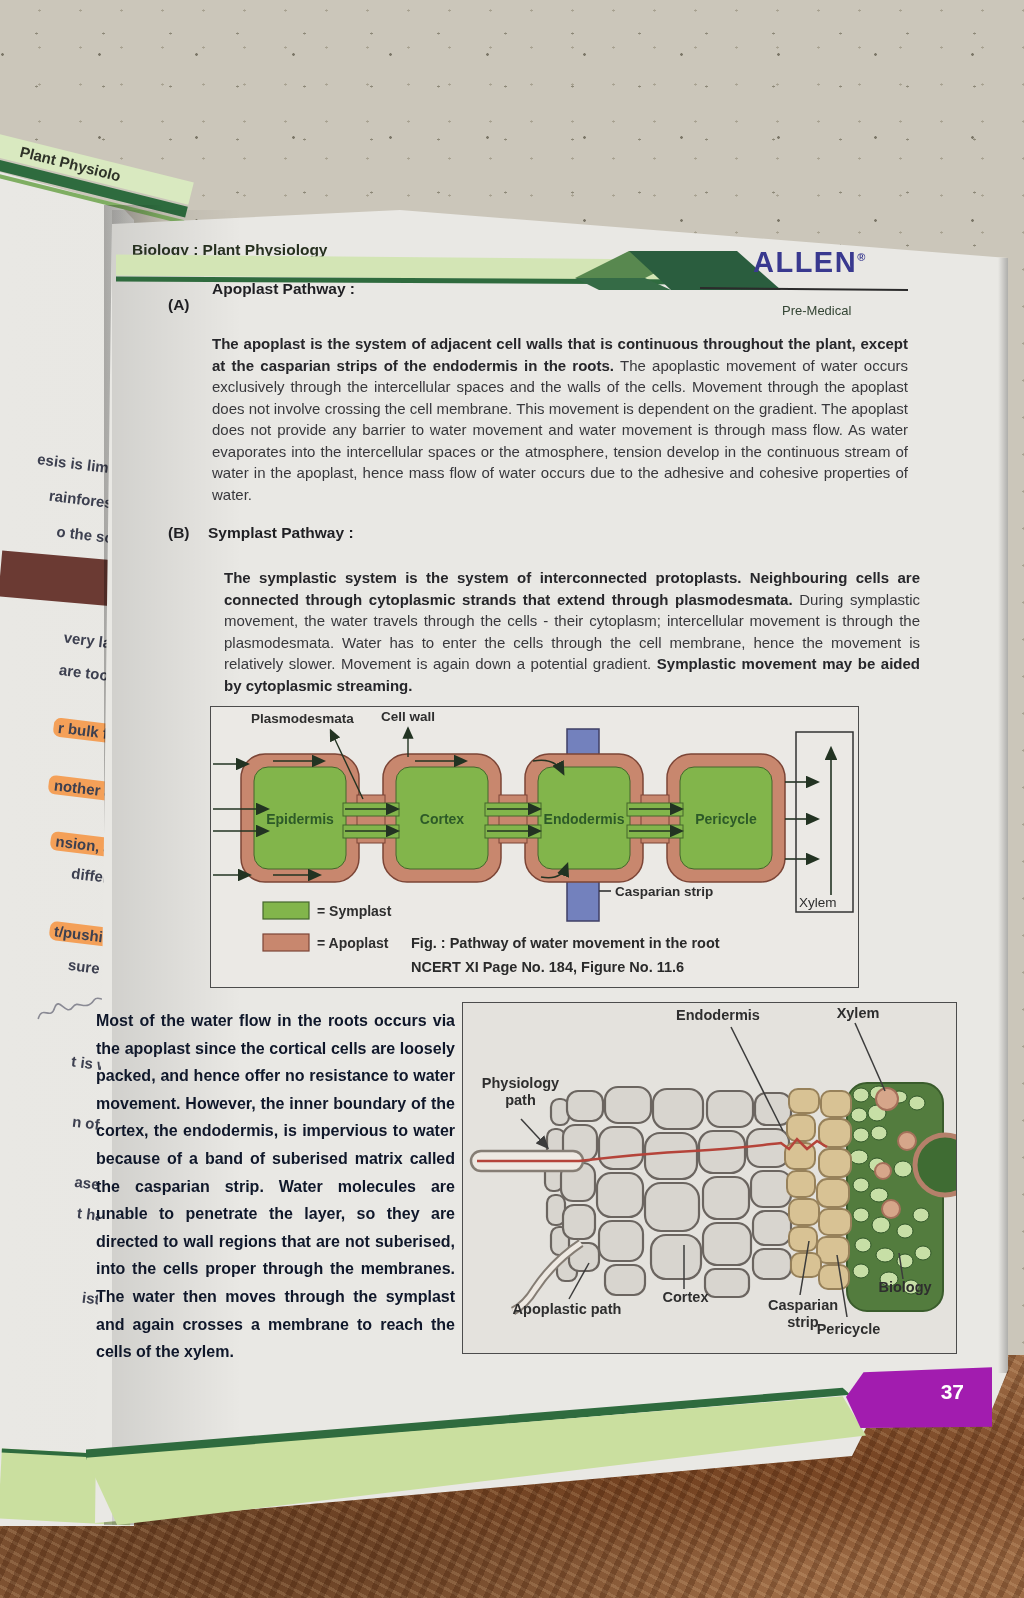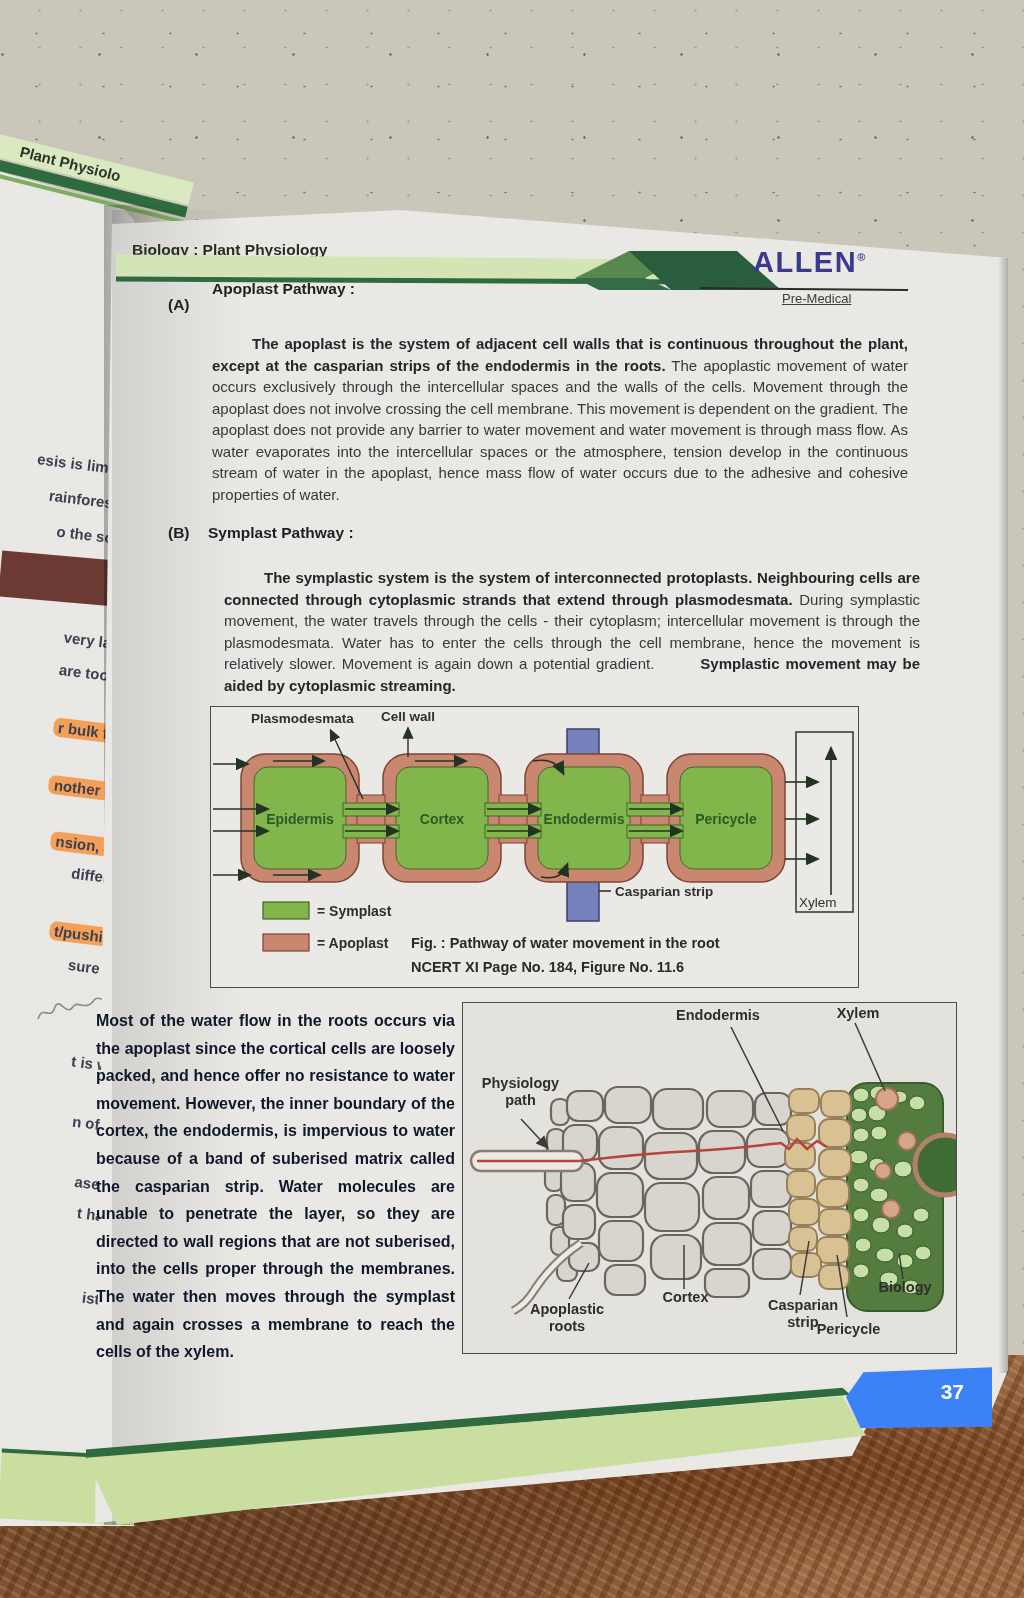--- a/index.html
+++ b/index.html
@@ -50,41 +50,41 @@
   #page-shade{left:112px;top:210px;width:130px;height:1315px;z-index:6;
     background:linear-gradient(to right,rgba(0,0,0,.10),rgba(0,0,0,0));pointer-events:none;}
   
   #hdr-title{left:132px;top:230px;z-index:6;font-size:15.5px;font-weight:bold;color:#26301f;margin-top:11px;}
   #hdr-band-light{left:116px;top:257px;width:545px;height:21px;background:#d3e5b5;z-index:6;transform:skewY(.5deg);}
   #hdr-band-dark{left:116px;top:278px;width:575px;height:5px;background:#2f6b3e;z-index:6;transform:rotate(.3deg);}
   #logo-shapes{left:575px;top:244px;z-index:6;}
   #logo-text{left:753px;top:246px;z-index:7;font-size:29px;font-weight:900;letter-spacing:1.5px;color:#39398f;}
   #logo-text sup{font-size:11px;}
   #logo-underline{left:700px;top:288px;width:208px;height:2px;background:#2b2b2b;z-index:7;transform:rotate(.5deg);}
-  #logo-sub{left:782px;top:291px;z-index:7;font-size:13px;color:#334433;text-decoration:underline;}
+  #logo-sub{left:782px;top:303px;z-index:7;font-size:13px;color:#334433;}
   
   .sec-label{position:absolute;z-index:6;font-size:15.5px;font-weight:bold;color:#1f1f23;}
   .sec-head{position:absolute;z-index:6;font-size:15.5px;font-weight:bold;color:#1f1f23;}
   .para{position:absolute;z-index:6;font-size:15px;line-height:21.5px;color:#38383c;text-align:justify;}
-  .para b{color:#26262a;margin-left:40px;}
+  .para b{color:#26262a;}
   #para-a{left:212px;top:318px;width:696px;}
   #para-b{left:224px;top:552px;width:696px;}
   
   #fig1{left:210px;top:706px;width:647px;height:280px;z-index:6;border:1.6px solid #4c4c4c;background:#ebe9e5;}
   
   #main-para{left:96px;top:991px;width:359px;z-index:6;font-size:16px;line-height:27.6px;
     font-weight:600;color:#0f172a;text-align:justify;}
   #fig2{left:462px;top:1002px;width:493px;height:350px;z-index:6;border:1.6px solid #4c4c4c;background:#e4e2dd;}
   .f2lab{position:absolute;z-index:7;font-size:14.5px;font-weight:600;color:#2e2e2e;text-align:center;line-height:17px;}
   
   #band-line{left:86px;top:1385px;width:780px;height:140px;z-index:7;background:#2f6b3e;
     clip-path:polygon(0% 46%,97% 2%,98% 7%,0% 53%);}
   #band{left:86px;top:1385px;width:780px;height:140px;z-index:7;background:#cadf9f;
     clip-path:polygon(0% 52%,97% 8%,100% 36%,4% 100%);}
-  #tab{left:846px;top:1366px;width:146px;height:62px;z-index:8;background:#3b82f6;
+  #tab{left:846px;top:1366px;width:146px;height:62px;z-index:8;background:#a21caf;
     clip-path:polygon(0% 50%,12% 10%,100% 2%,100% 98%,10% 100%);}
   #tab span{position:absolute;right:28px;top:14px;font-size:21px;font-weight:bold;color:#ffffff;}
   #page-edge{left:998px;top:258px;width:10px;height:1115px;z-index:7;
     background:linear-gradient(to right,rgba(0,0,0,0),rgba(0,0,0,.25));}
   svg text{font-family:"Liberation Sans",sans-serif;}
 </style>
 </head>
 <body>
 
 <div id="fabric" class="abs"></div>
@@ -339,21 +339,21 @@
     <line x1="106" y1="296" x2="126" y2="260"></line>
     <line x1="221" y1="286" x2="221" y2="242"></line>
     <line x1="337" y1="292" x2="346" y2="238"></line>
     <line x1="384" y1="314" x2="374" y2="252"></line>
     <line x1="440" y1="276" x2="436" y2="250"></line>
   </g>
 </svg>
 <span class="f2lab" style="left:200px;top:4px;width:110px">Endodermis</span>
 <span class="f2lab" style="left:355px;top:2px;width:80px">Xylem</span>
 <span class="f2lab" style="left:10px;top:72px;width:95px">Physiology path</span>
-<span class="f2lab" style="left:48px;top:298px;width:112px">Apoplastic roots</span>
+<span class="f2lab" style="left:48px;top:298px;width:112px">Apoplastic path</span>
 <span class="f2lab" style="left:180px;top:286px;width:85px">Cortex</span>
 <span class="f2lab" style="left:294px;top:294px;width:92px">Casparian strip</span>
 <span class="f2lab" style="left:343px;top:318px;width:85px">Pericycle</span>
 <span class="f2lab" style="left:402px;top:276px;width:80px">Biology</span>
 </div>
 
 <div id="band-line" class="abs"></div>
 <div id="band" class="abs"></div>
 <div id="tab" class="abs">
   <span>37</span>

